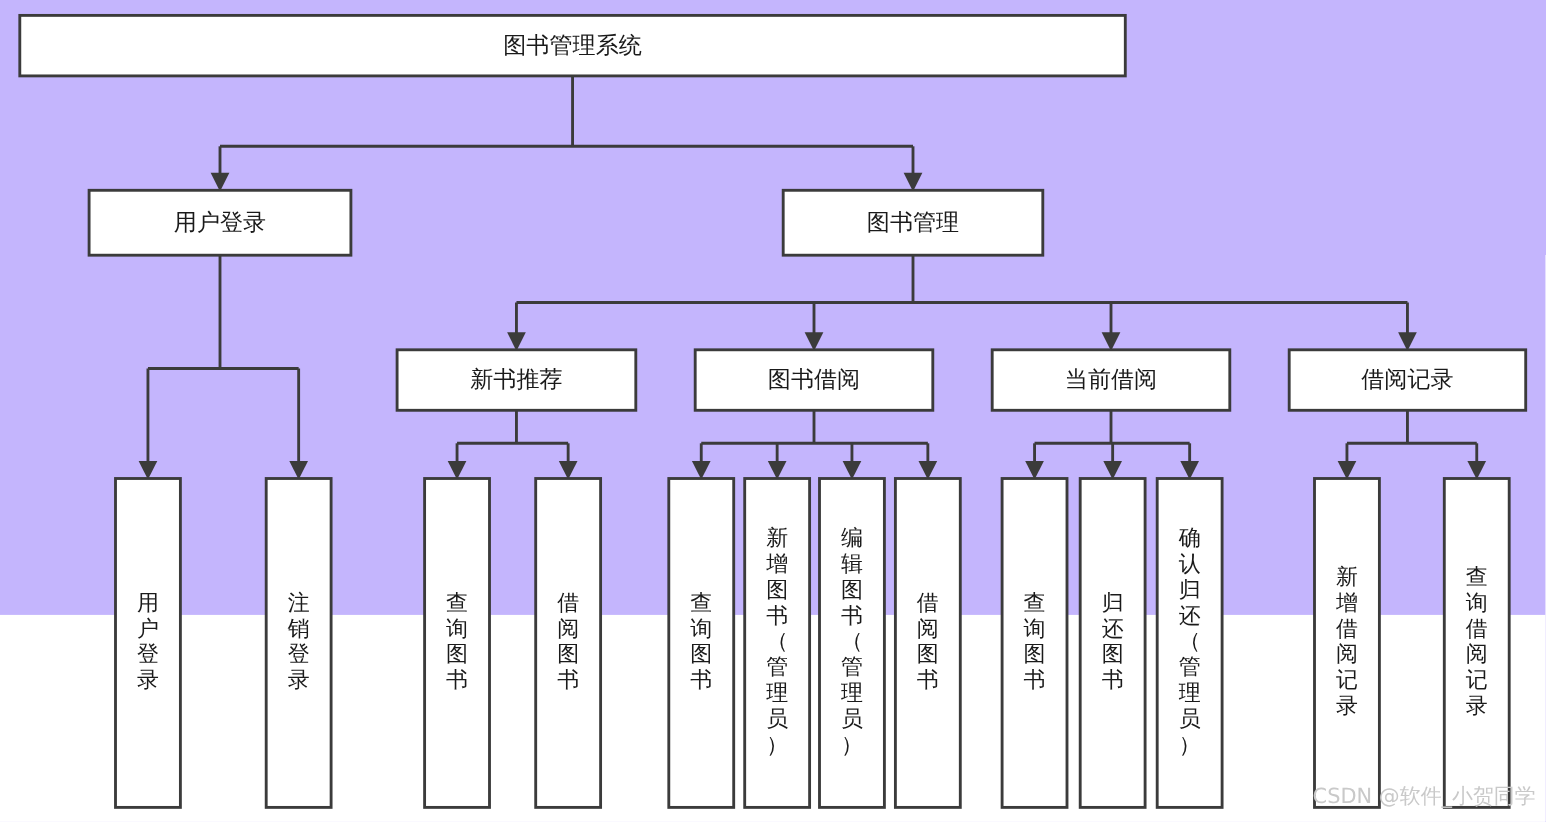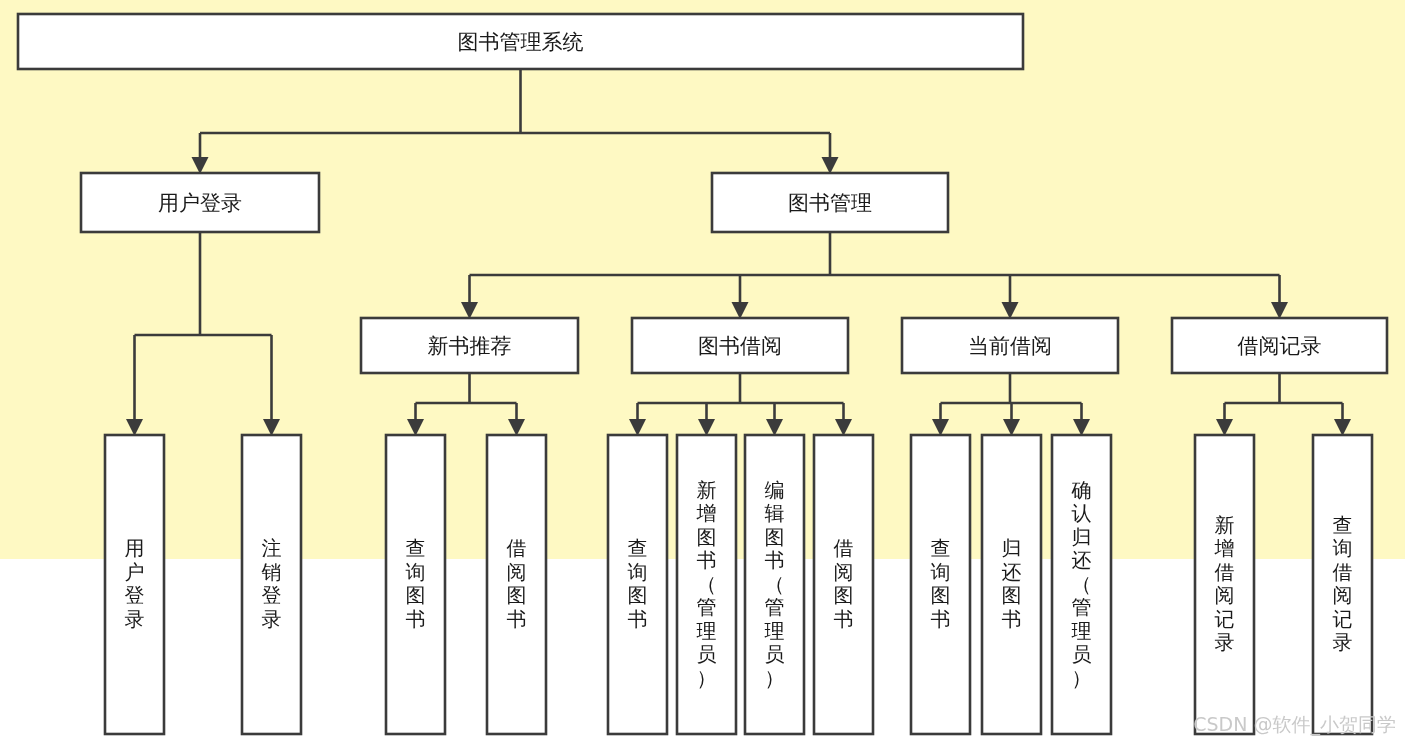--- a/index.html
+++ b/index.html
@@ -11,21 +11,21 @@
   body {
     width: 1405px;
     height: 747px;
     font-family: "DejaVu Sans", "Liberation Sans", sans-serif;
     overflow: hidden;
   }
   #diagram-root {
     position: relative;
     width: 1405px;
     height: 559px;
-    background: #fef9c3;
+    background: #c4b5fd;
   }
   svg.diagram-canvas {
     position: absolute;
     left: 0;
     top: 0;
     width: 1405px;
     height: 747px;
     display: block;
   }
   .node-box {

